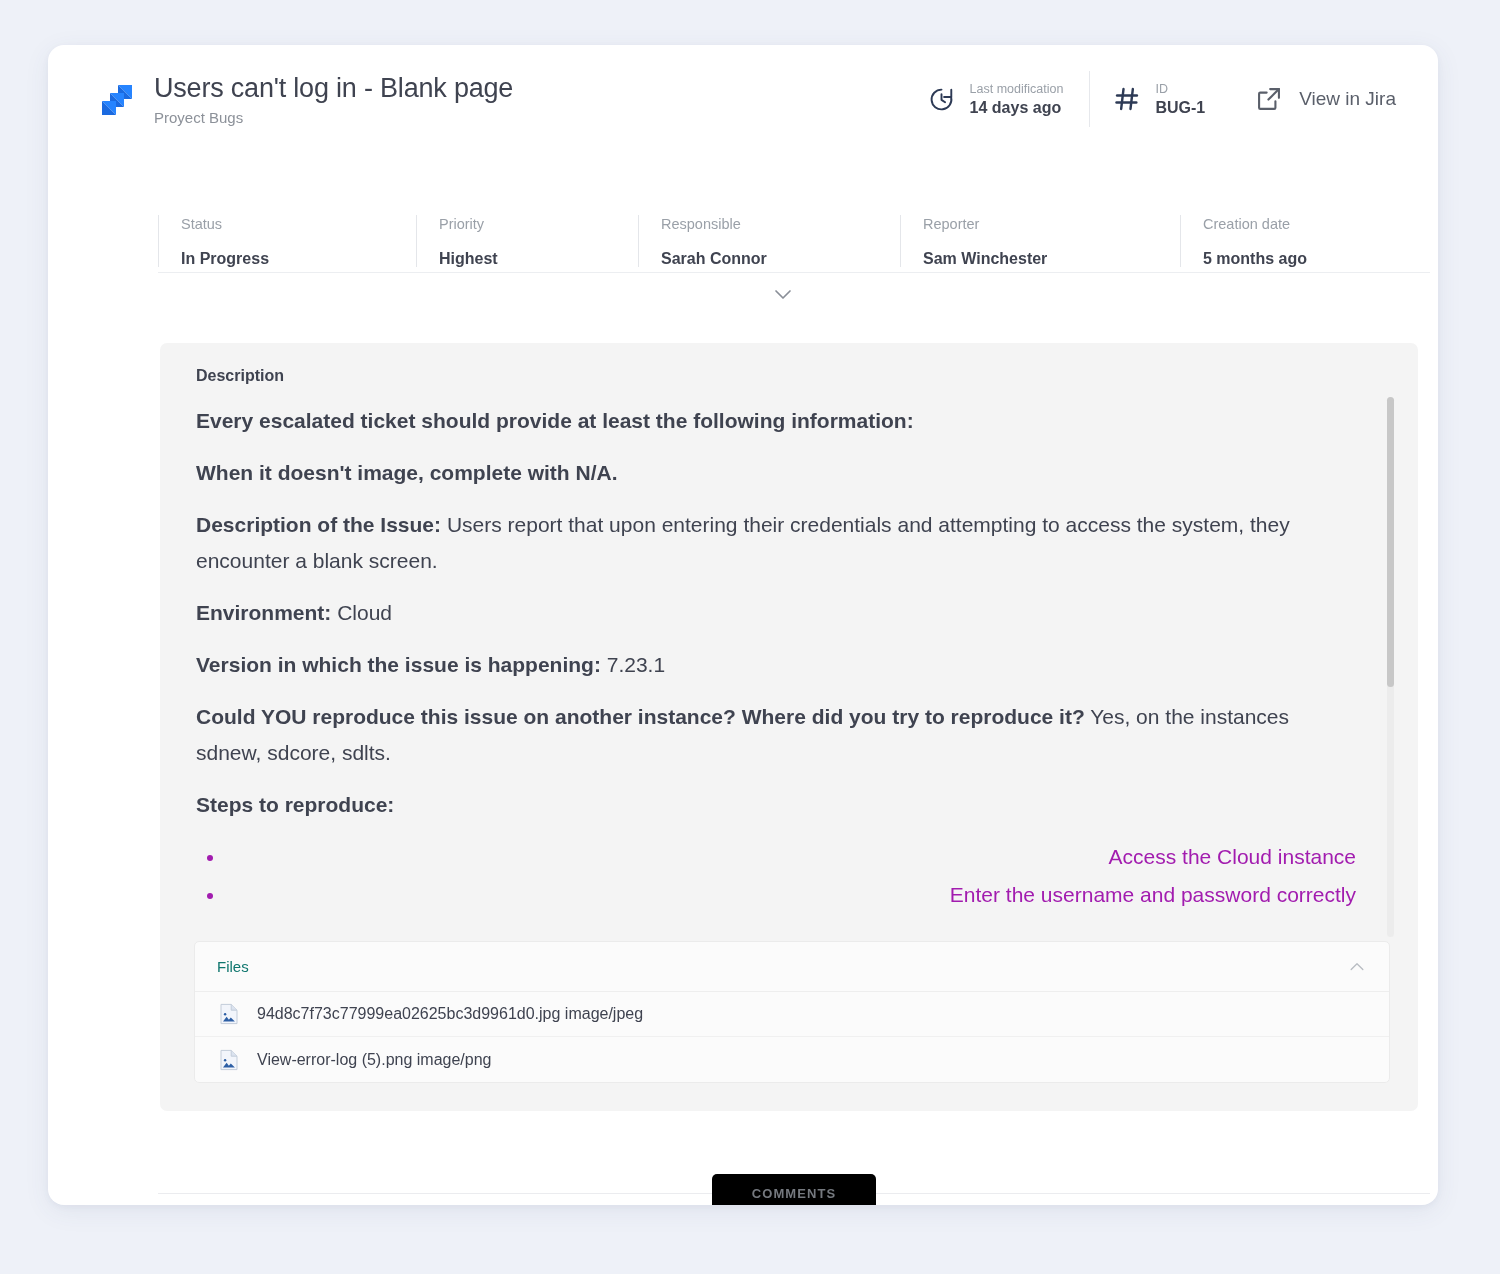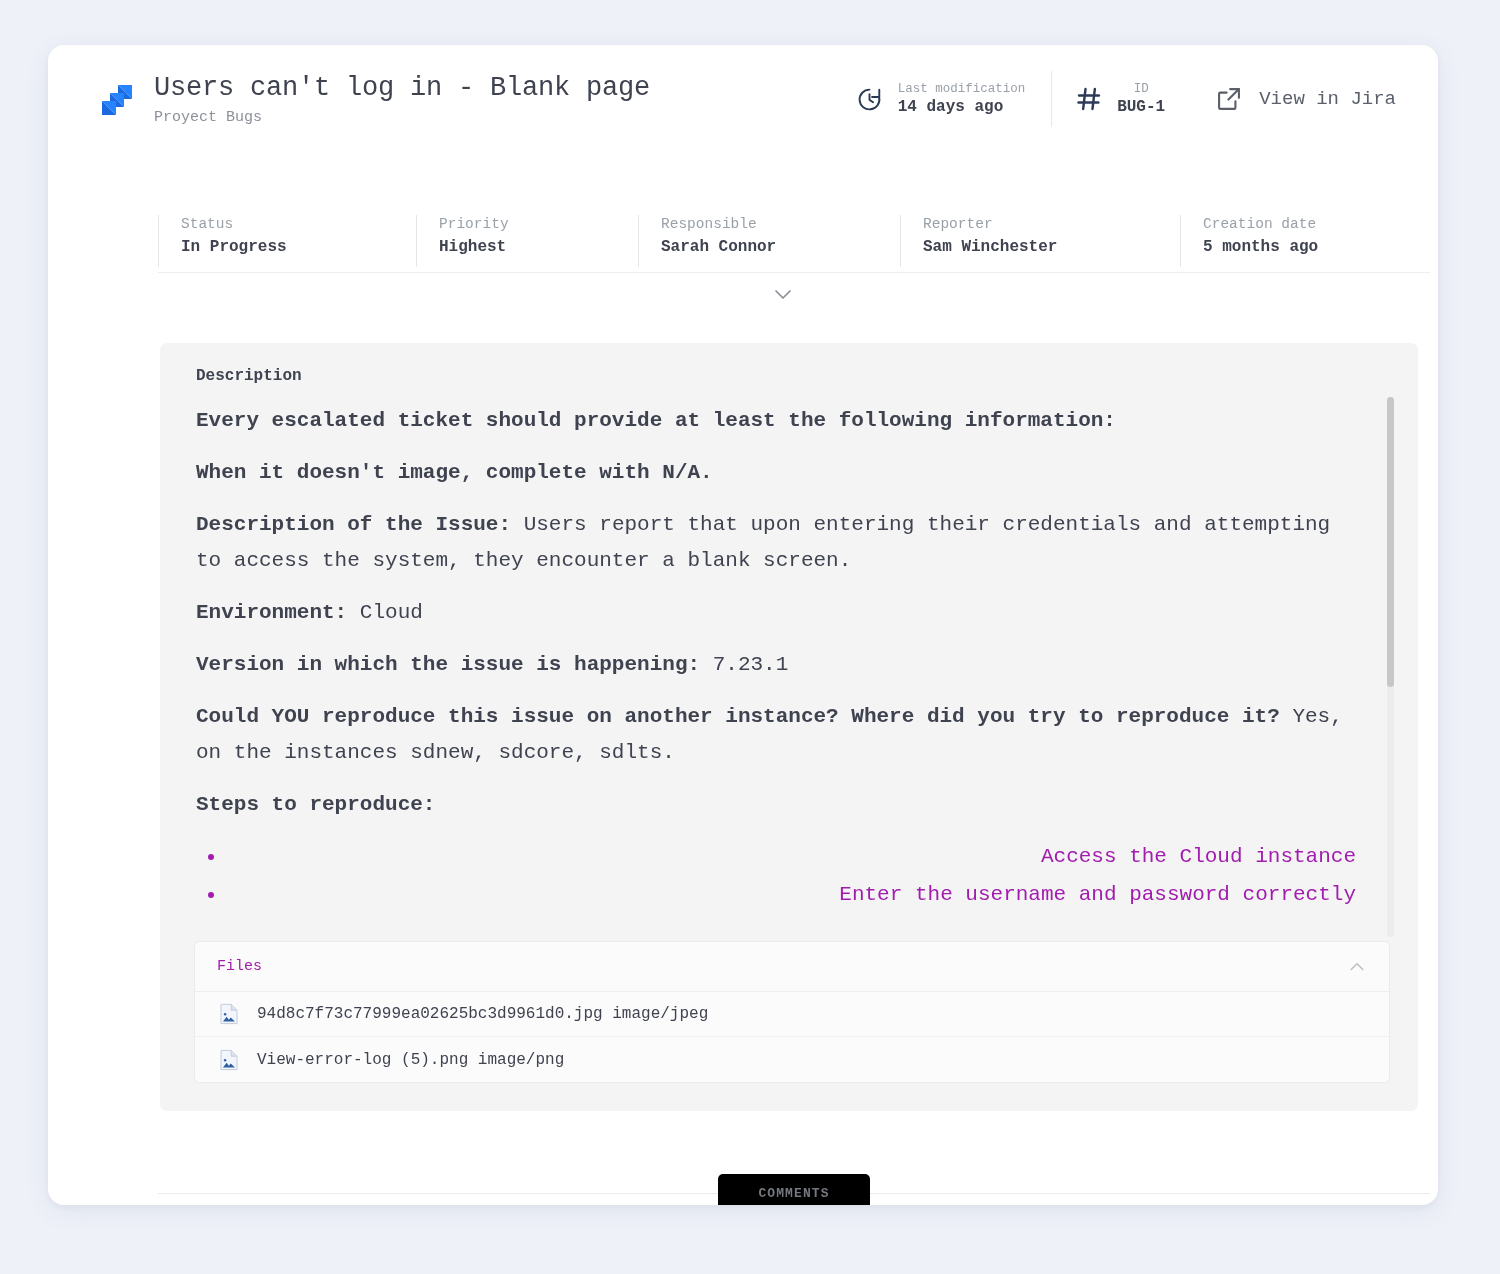--- a/index.html
+++ b/index.html
@@ -12,21 +12,20 @@
     font-family: "Liberation Sans", sans-serif;
     -webkit-font-smoothing: antialiased;
   }
 
   .page {
     position: relative;
     width: 1500px;
     height: 1274px;
     background: #eef1f8;
     overflow: hidden;
-    font-family: Liberation Mono, monospace;
   }
 
   
   .card {
     position: absolute;
     left: 48px;
     top: 45px;
     width: 1390px;
     height: 1160px;
     background: #ffffff;
@@ -105,21 +104,20 @@
     color: #2d3a55;
     display: flex;
     align-items: center;
     justify-content: center;
   }
 
   .chip-text .chip-label {
     font-size: 12.5px;
     color: #9aa0a8;
     line-height: 16px;
-    text-align: center;
   }
   .chip-text .chip-value {
     font-size: 16px;
     font-weight: 700;
     color: #3f4350;
     line-height: 21px;
   }
 
   .view-jira {
     display: flex;
@@ -159,21 +157,21 @@
   .attr-cell:nth-child(1) { width: 258px; }
   .attr-cell:nth-child(2) { width: 222px; }
   .attr-cell:nth-child(3) { width: 262px; }
   .attr-cell:nth-child(4) { width: 280px; }
   .attr-cell:nth-child(5) { width: 250px; }
 
   .attr-label {
     font-size: 14.5px;
     color: #9aa0a8;
     line-height: 19px;
-    margin-bottom: 3px;
+    margin-bottom: 14px;
   }
   .attr-value {
     font-size: 16px;
     font-weight: 700;
     color: #3f4350;
     line-height: 21px;
   }
 
   
   .expand-btn {
@@ -271,21 +269,21 @@
 
   .files-header {
     height: 50px;
     display: flex;
     align-items: center;
     padding: 0 20px 0 22px;
     border-bottom: 1px solid #eeeeee;
   }
   .files-title {
     font-size: 15px;
-    color: #a21caf;
+    color: #0f766e;
     flex: 1 1 auto;
   }
   .files-collapse {
     width: 24px; height: 24px;
     color: #b8bcc2;
     display: flex;
     align-items: center;
     justify-content: center;
     cursor: pointer;
   }

